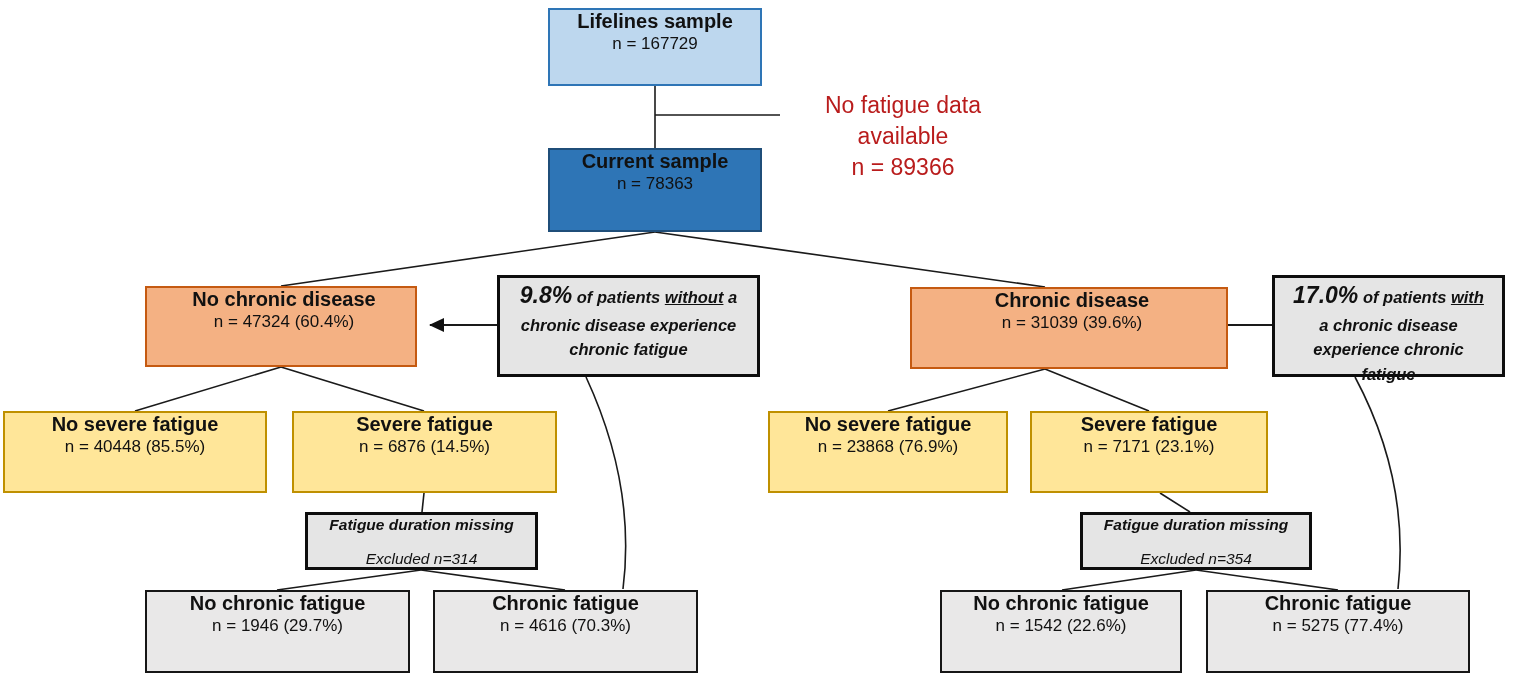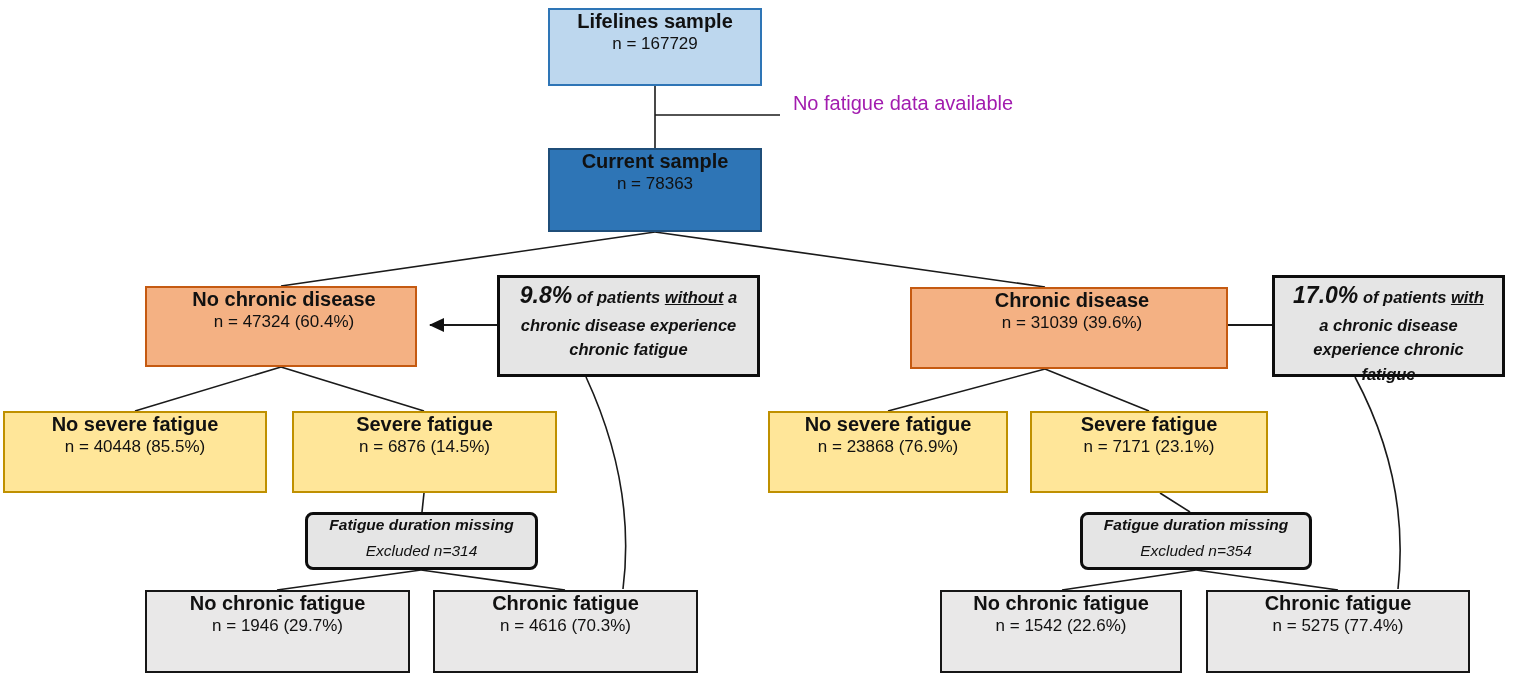--- a/index.html
+++ b/index.html
@@ -22,25 +22,25 @@
   .yellow     { background:var(--yellow_fill); border:2.5px solid var(--yellow_border); }
   .graybox    { background:var(--gray_fill);   border:2.5px solid #161616; }
   .whitebox   { background:#e5e5e5; border:3px solid #0d0d0d; }
 
   .annotation { font-style:italic; font-weight:bold; font-size:16.5px; line-height:1.5;
                 padding:0 13px; display:block; }
   .annotation .ann-inner { width:100%; text-align:center; }
   .annotation .pct { font-size:23px; }
   .annotation .u { text-decoration:underline; }
 
-  .missing { gap:6px;border-radius:8px; }
+  .missing { gap:14px; }
   .missing .m1 { font-size:15.5px; font-weight:bold; font-style:italic; line-height:1.3; }
   .missing .m2 { font-size:15.5px; font-style:italic; line-height:1.3; }
 
-  .note { position:absolute; text-align:center; font-size:20px; line-height:1.35; color:#a21caf; }
+  .note { position:absolute; text-align:center; font-size:23px; line-height:1.35; color:#b91c1c; }
 </style>
 </head>
 <body>
 
 <div class="canvas">
 
   <svg class="edges" viewBox="0 0 1536 674">
     <defs>
       <marker id="arw" markerUnits="userSpaceOnUse" markerWidth="18" markerHeight="16" refX="14" refY="7" orient="auto">
         <path d="M0,0 L15,7 L0,14 z"></path>
@@ -66,20 +66,21 @@
     <path d="M1355,377 Q1410,480 1398,589"></path>
   </svg>
 
   <div class="node blue-light" style="left:548px;top:8px;width:214px;height:78px">
     <div class="node-title">Lifelines sample</div>
     <div class="node-sub">n = 167729</div>
   </div>
 
   <div class="note" style="left:783px;top:90px;width:240px">
     <div>No fatigue data available</div>
+    <div>n = 89366</div>
   </div>
 
   <div class="node blue-dark" style="left:548px;top:148px;width:214px;height:84px">
     <div class="node-title">Current sample</div>
     <div class="node-sub">n = 78363</div>
   </div>
 
   <div class="node orange" style="left:145px;top:286px;width:272px;height:81px">
     <div class="node-title">No chronic disease</div>
     <div class="node-sub">n = 47324 (60.4%)</div>

